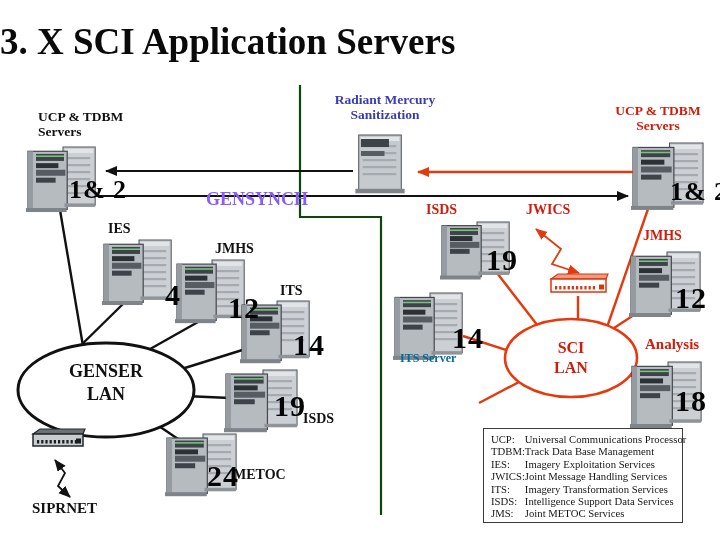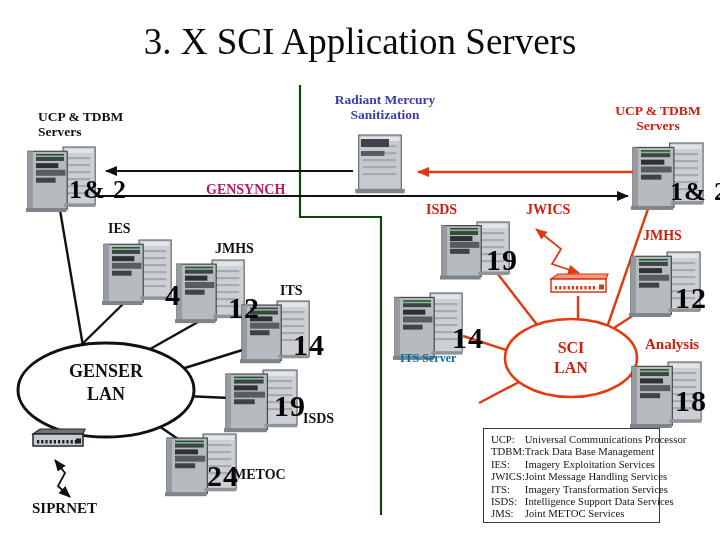--- a/index.html
+++ b/index.html
@@ -1,27 +1,27 @@
 <!DOCTYPE html>
 <html><head>
 <meta charset="utf-8">
 <style>
   html,body{margin:0;padding:0;background:#9a9a9a;}
   .slide{position:relative;width:720px;height:540px;background:#ffffff;overflow:hidden;
          font-family:"Liberation Serif",serif;}
-  .title{position:absolute;left:0;right:0;top:20px;margin:0;text-align:center;
-         font-size:37px;font-weight:normal;color:#0a0a0a;}
+  .title{position:absolute;left:0;right:0;top:20px;margin:0;
+         font-size:37px;font-weight:bold;color:#0a0a0a;}
   svg.layer{position:absolute;left:0;top:0;width:720px;height:540px;}
   .lbl{position:absolute;font-weight:bold;line-height:1.1;white-space:nowrap;}
   .lbl.center{transform:translateX(-50%);text-align:center;}
   .num{position:absolute;font-weight:bold;color:#050505;transform:translate(-50%,-50%);
        white-space:nowrap;letter-spacing:1px;margin-left:28px;}
   .lan-text{position:absolute;font-weight:bold;text-align:center;transform:translate(-50%,-50%);
        line-height:1.25;}
-  #legend{position:absolute;left:483px;top:428px;width:177px;height:95px;background:#fff;
+  #legend{position:absolute;left:483px;top:428px;width:200px;height:95px;background:#fff;
        border:1.5px solid #3a3a3a;box-sizing:border-box;padding:4px 2px 0 7px;}
   #legend table{border-collapse:collapse;}
   #legend td{font-family:"Liberation Serif",serif;font-size:10.7px;color:#161616;
        padding:0;line-height:12.4px;vertical-align:top;white-space:nowrap;}
   #legend td.ac{width:53px;}
 </style>
 </head>
 <body>
 
 <div class="slide">
@@ -321,21 +321,21 @@
         <div>Servers</div>
       </div>
       <div class="lbl center" style="left: 385px; top: 93px; font-size: 13.5px; color: rgb(59, 59, 176);">
         <div>Radiant Mercury</div>
         <div>Sanitization</div>
       </div>
       <div class="lbl center" style="left: 658px; top: 104px; font-size: 13.5px; color: rgb(207, 29, 12);">
         <div>UCP &amp; TDBM</div>
         <div>Servers</div>
       </div>
-      <div class="lbl" style="left: 206px; top: 182px; font-size: 14px; color: #be185d;">
+      <div class="lbl" style="left: 206px; top: 190px; font-size: 18px; color: #8b5cf6;">
         <div>GENSYNCH</div>
       </div>
       <div class="lbl" style="left: 108px; top: 221px; font-size: 14px; color: rgb(17, 17, 17);">
         <div>IES</div>
       </div>
       <div class="lbl" style="left: 215px; top: 241px; font-size: 14px; color: rgb(17, 17, 17);">
         <div>JMHS</div>
       </div>
       <div class="lbl" style="left: 280px; top: 283px; font-size: 14px; color: rgb(17, 17, 17);">
         <div>ITS</div>

